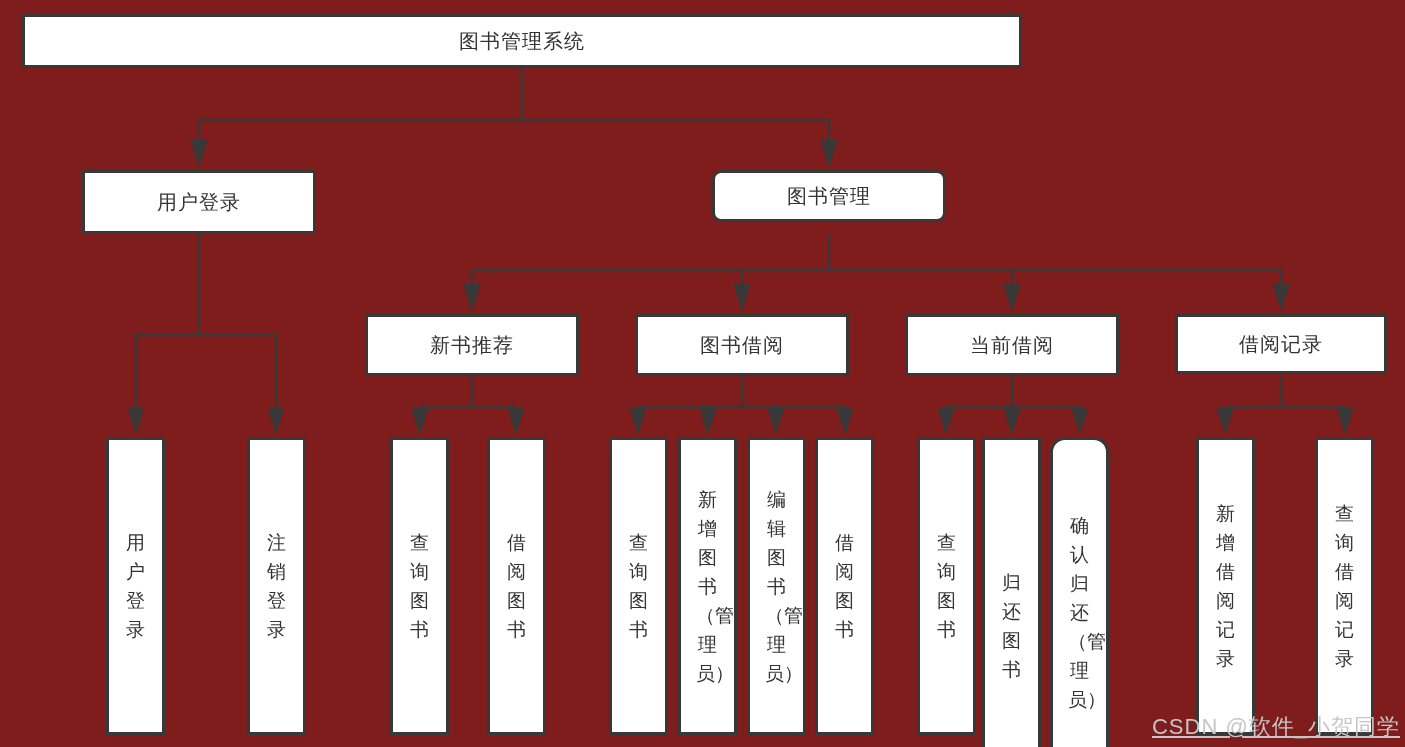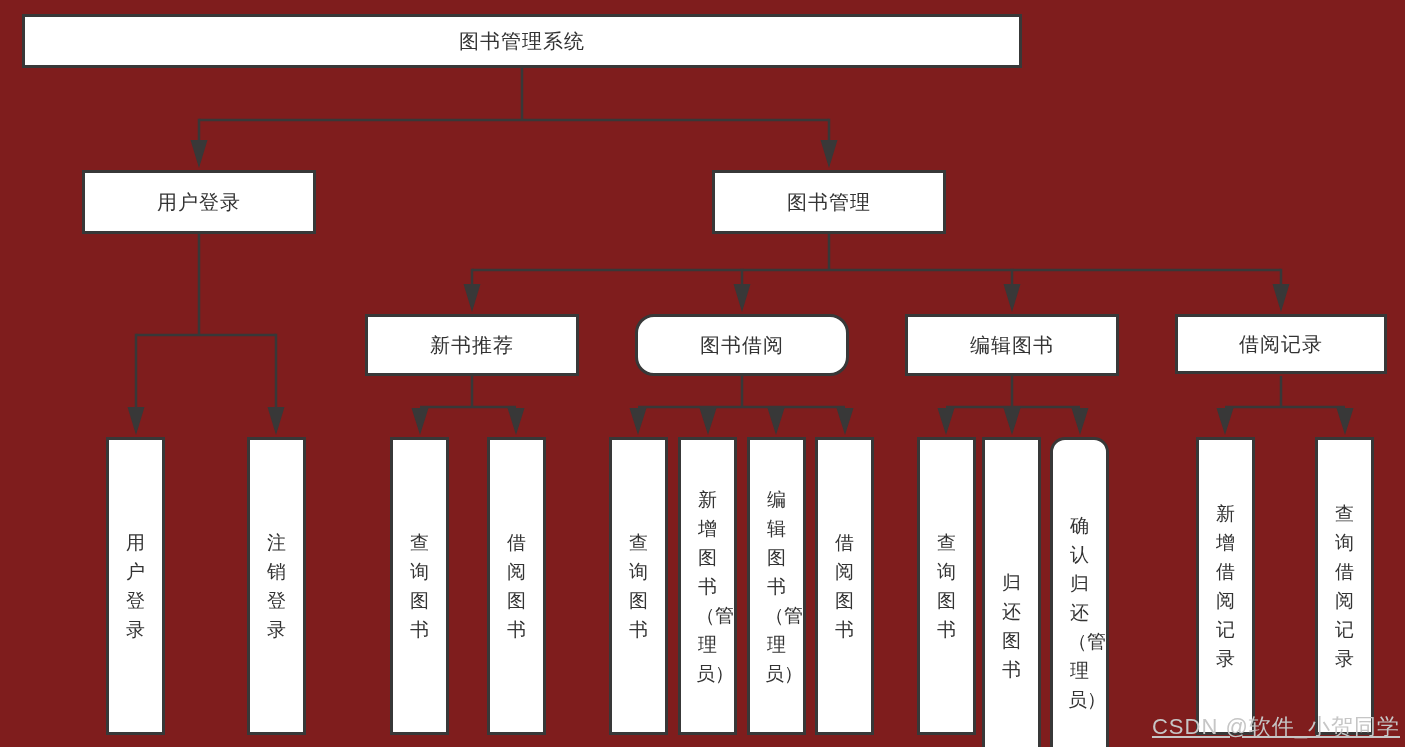--- a/index.html
+++ b/index.html
@@ -118,32 +118,32 @@
     </g>
   </svg>
 
   <div class="box" style="left:22px; top:14px; width:1000px; height:54px;">
     <span class="hlabel">图书管理系统</span>
   </div>
 
   <div class="box" style="left:82px; top:170px; width:234px; height:64px;">
     <span class="hlabel">用户登录</span>
   </div>
-  <div class="box" style="left:712px; top:170px; width:234px; height:64px;">
+  <div class="box" style="left:712px; top:170px; width:234px; height:52px;border-radius:9px;">
     <span class="hlabel">图书管理</span>
   </div>
 
   <div class="box" style="left:365px; top:314px; width:214px; height:62px;">
     <span class="hlabel">新书推荐</span>
   </div>
-  <div class="box" style="left:635px; top:314px; width:214px; height:62px;border-radius:19px;">
+  <div class="box" style="left:635px; top:314px; width:214px; height:62px;">
     <span class="hlabel">图书借阅</span>
   </div>
   <div class="box" style="left:905px; top:314px; width:214px; height:62px;">
-    <span class="hlabel">编辑图书</span>
+    <span class="hlabel">当前借阅</span>
   </div>
   <div class="box" style="left:1175px; top:314px; width:212px; height:60px;">
     <span class="hlabel">借阅记录</span>
   </div>
 
   <div class="box" style="left:106px; top:437px; width:59px; height:298px;">
     <div class="vtext">用户登录</div>
   </div>
   <div class="box" style="left:247px; top:437px; width:59px; height:298px;">
     <div class="vtext">注销登录</div>

